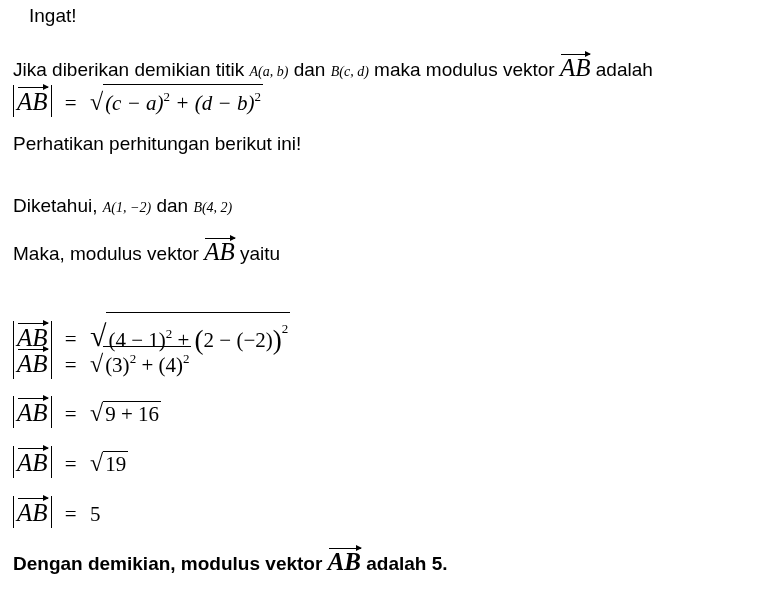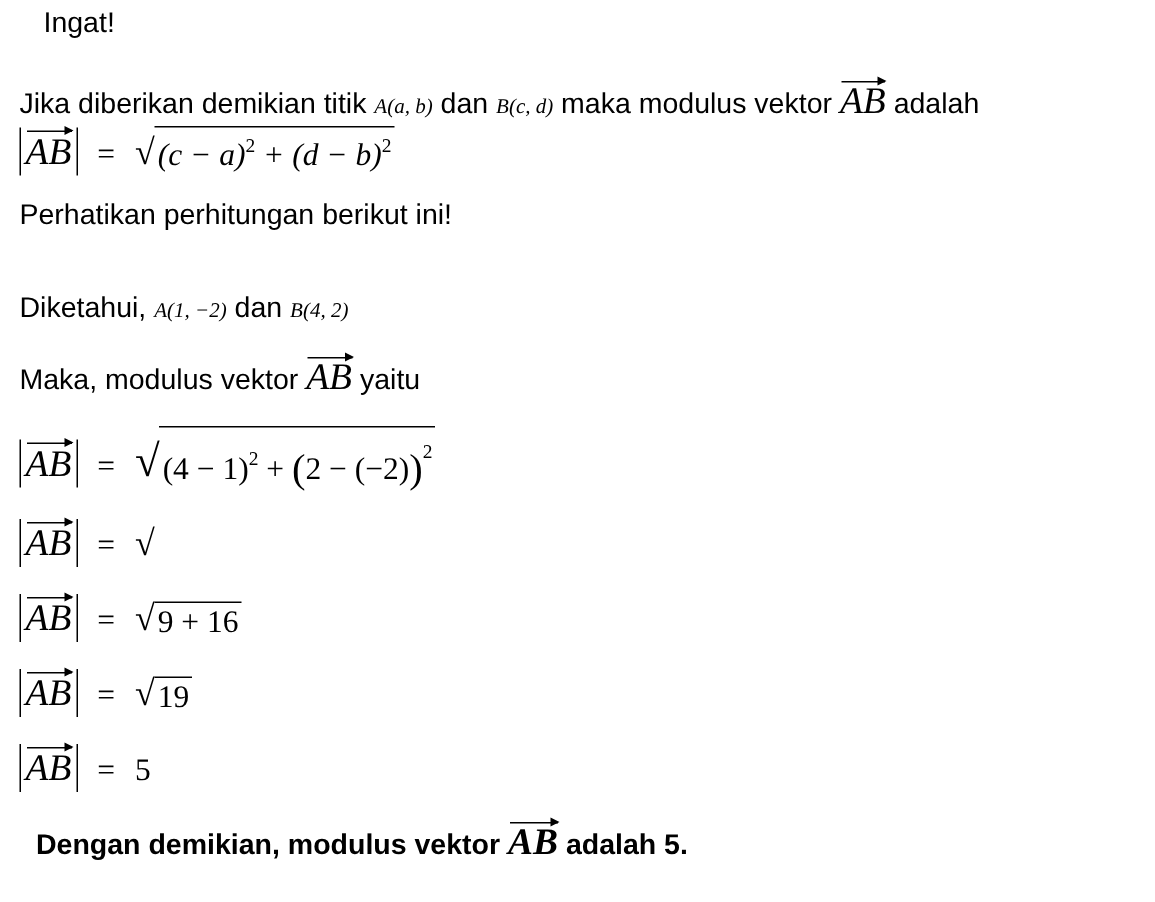--- a/index.html
+++ b/index.html
@@ -16,21 +16,21 @@
     }
     .vec::after {
       content: ""; position: absolute; right: -1px; top: -1px;
       border-left: 6px solid #000; border-top: 3px solid transparent; border-bottom: 3px solid transparent;
     }
     .abs { display: inline-block; border-left: 1.5px solid #000; border-right: 1.5px solid #000; padding: 0 3px; line-height: 26px; }
     .sqrt { display: inline-flex; align-items: flex-end; }
     .sqrt .rad { font-family: "Liberation Serif", serif; font-size: 24px; line-height: 26px; }
     .sqrt .body { border-top: 1.4px solid #000; padding: 0 2px; font-family: "Liberation Serif", serif; font-size: 21px; line-height: 24px; }
     .sup { font-size: 13px; vertical-align: 9px; }
-    .bold { font-weight: bold; margin-left: 11px; }
+    .bold { font-weight: bold; }
     .eq { font-family: "Liberation Serif", serif; font-size: 21px; margin: 0 8px; }
     .bigpar { font-size: 27px; font-family: "Liberation Serif", serif; vertical-align: -2px; }
   </style>
 </head>
 <body>
 
 <div>
 
   <div class="line" style="top:4px;margin-left:16px;">Ingat!</div>
 
@@ -66,29 +66,30 @@
     <span>Maka, modulus vektor</span>
     <span class="vec">AB</span>
     <span>yaitu</span>
   </div>
 
   <div class="line" style="top:284px;">
     <span class="abs"><span class="vec">AB</span></span>
     <span class="eq">=</span>
     <span class="sqrt">
       <span class="rad" style="font-size:30px;line-height:32px;">√</span>
-      <span class="body mr" style="padding-top:4px;"><span>(4 − 1)</span><span class="sup">2</span><span> + </span><span class="bigpar">(</span><span>2 − (−2)</span><span class="bigpar">)</span><span class="sup" style="vertical-align:14px;">2</span></span>
+      <span class="body mr" style="padding-top:4px;margin-top:28px;"><span>(4 − 1)</span><span class="sup">2</span><span> + </span><span class="bigpar">(</span><span>2 − (−2)</span><span class="bigpar">)</span><span class="sup" style="vertical-align:14px;">2</span></span>
     </span>
   </div>
 
   <div class="line" style="top:346px;">
     <span class="abs"><span class="vec">AB</span></span>
     <span class="eq">=</span>
     <span class="sqrt">
       <span class="rad">√</span>
+      <span class="body mr"><span>(3)</span><span class="sup">2</span><span> + (4)</span><span class="sup">2</span></span>
     </span>
   </div>
 
   <div class="line" style="top:396px;">
     <span class="abs"><span class="vec">AB</span></span>
     <span class="eq">=</span>
     <span class="sqrt">
       <span class="rad">√</span>
       <span class="body mr">9 + 16</span>
     </span>

